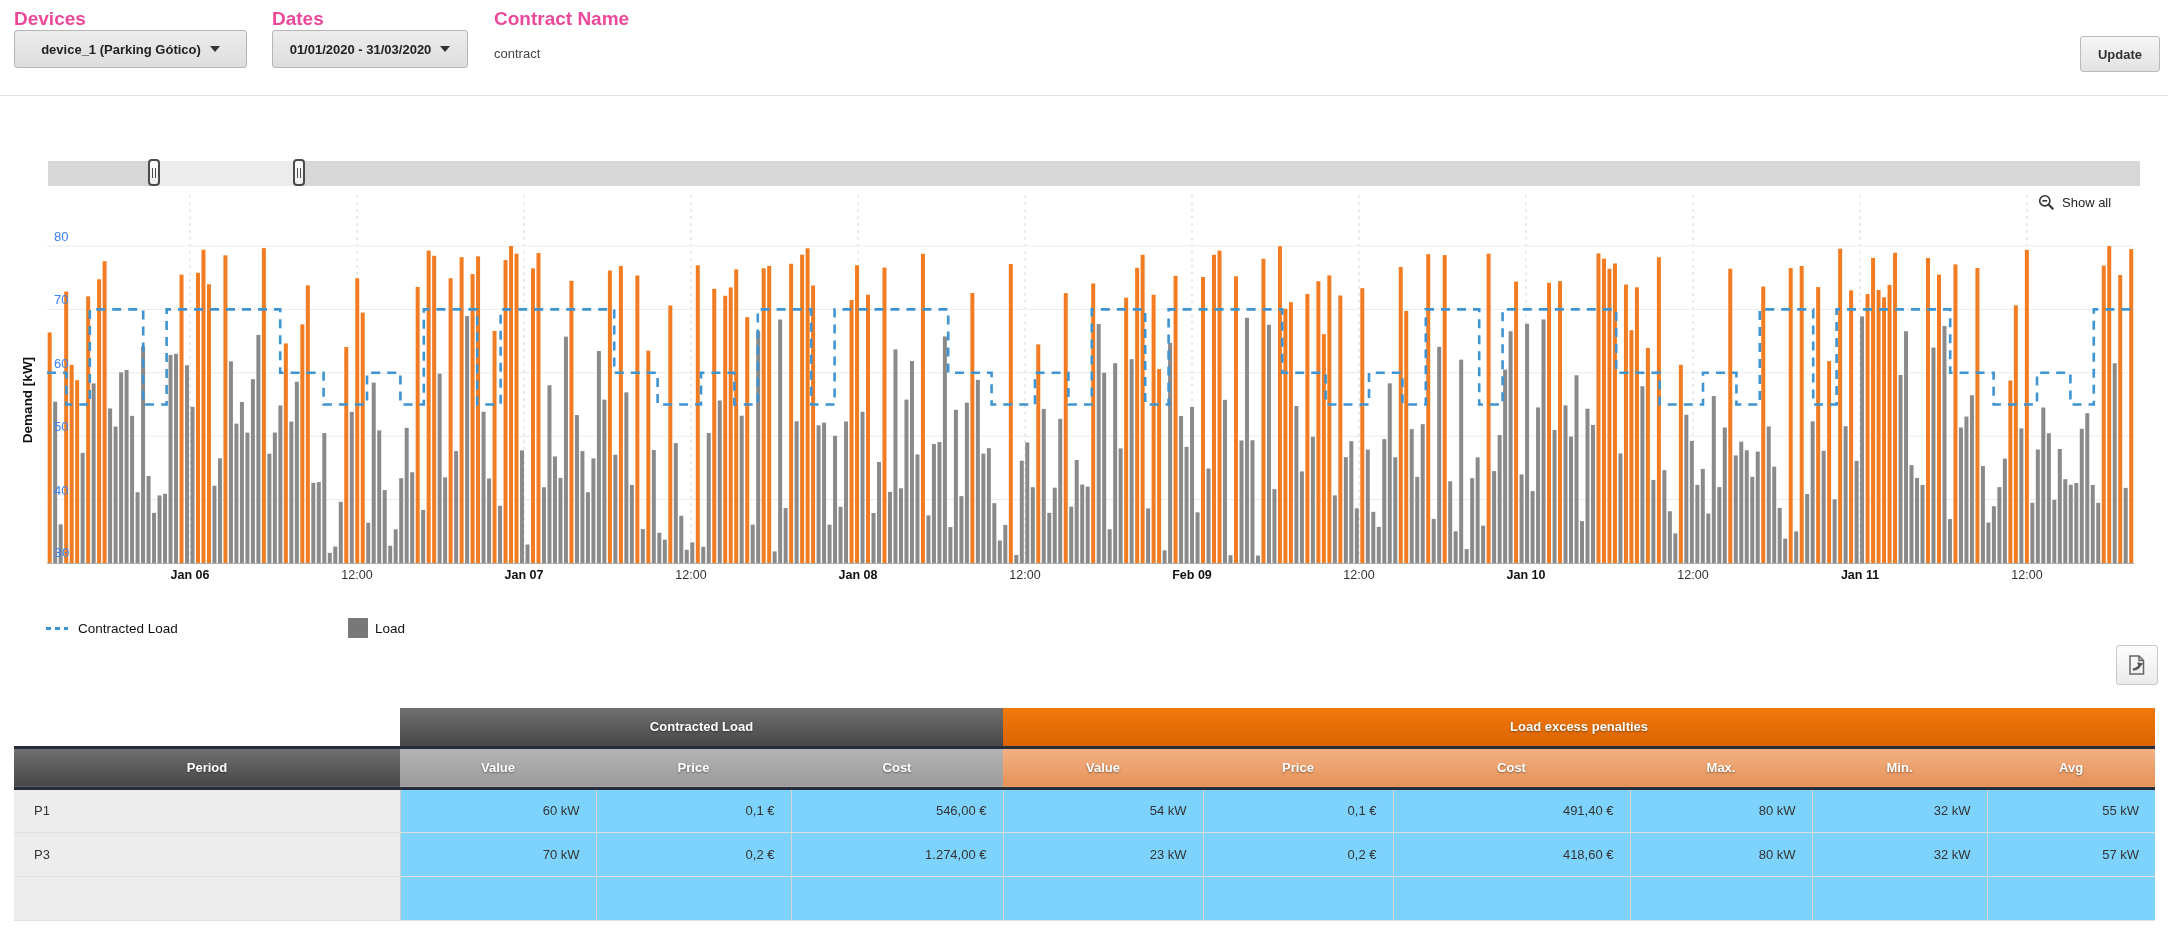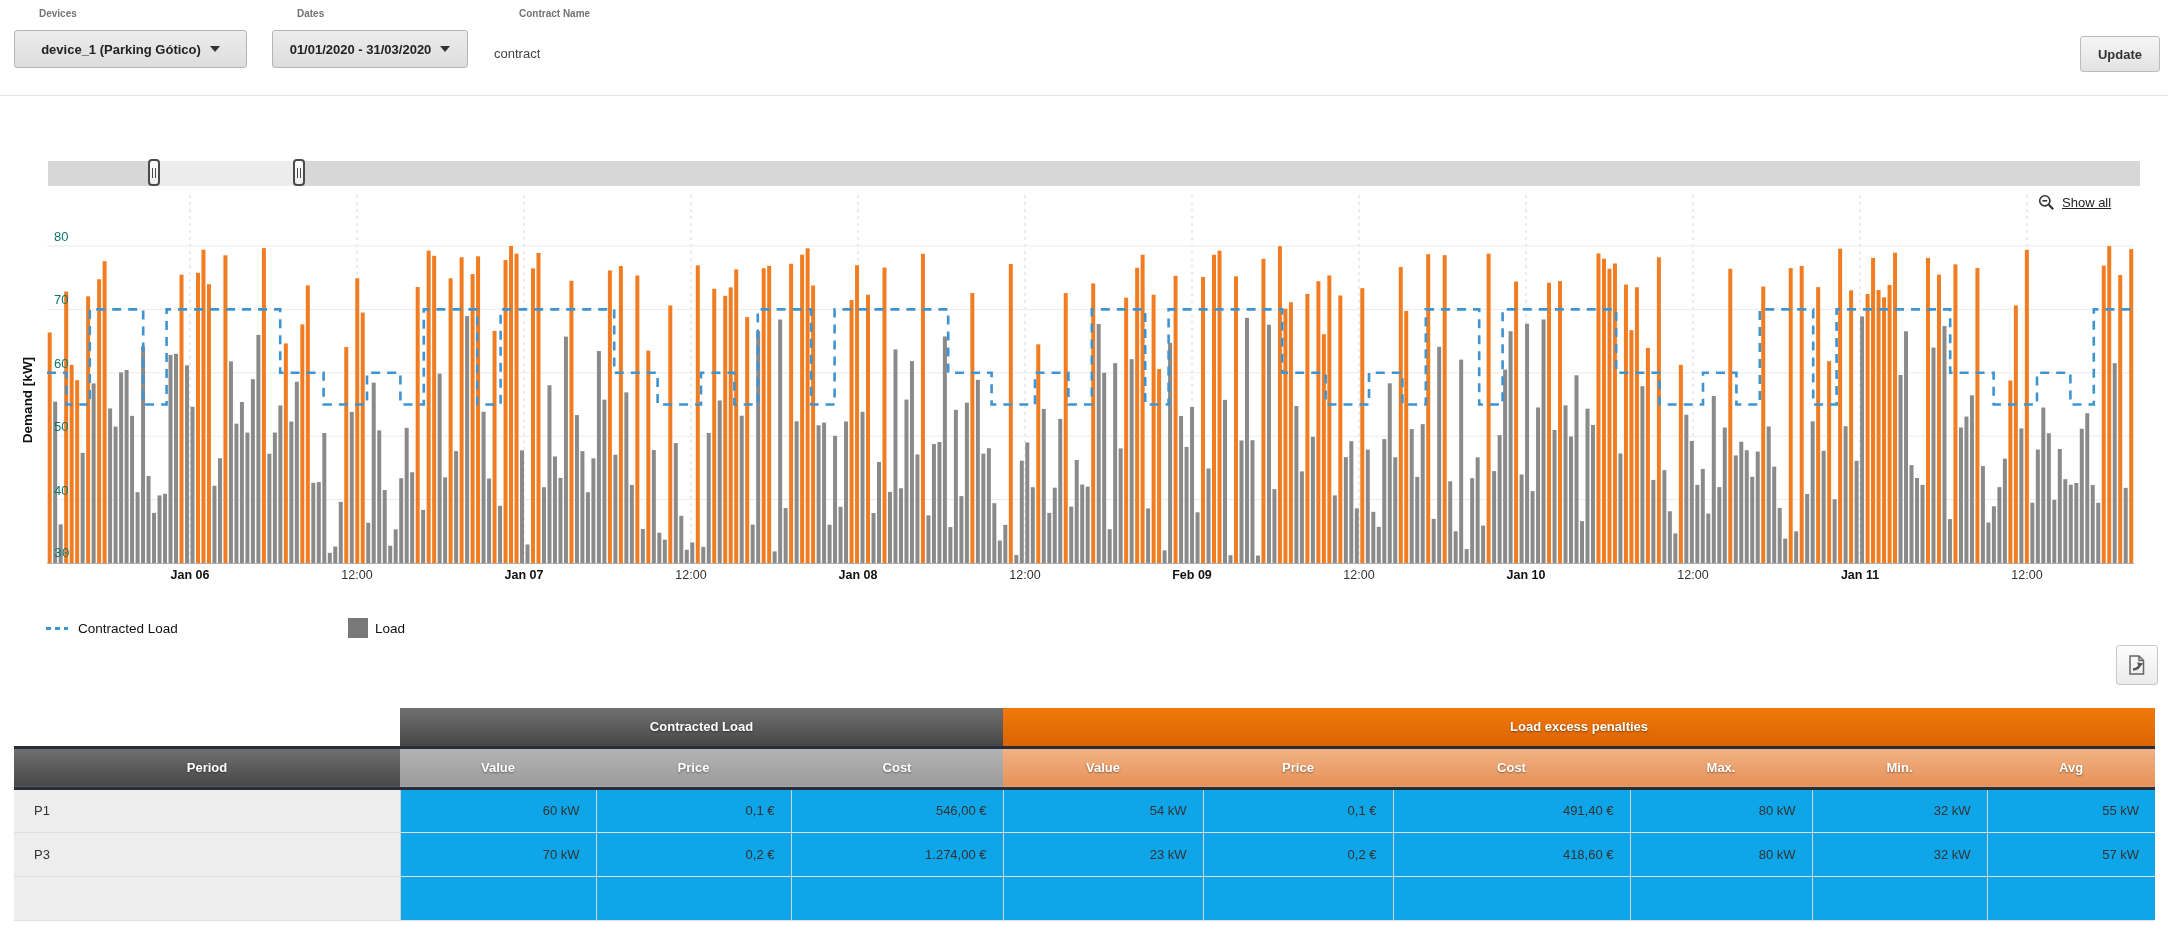--- a/index.html
+++ b/index.html
@@ -1,21 +1,21 @@
 <!DOCTYPE html>
 <html><head>
 <meta charset="utf-8">
 <style>
   html,body{margin:0;padding:0;}
   body{
     width:2168px;height:940px;overflow:hidden;position:relative;background:#fff;
     font-family:"Liberation Sans",sans-serif;color:#222;
   }
   
-  .ctl-label{position:absolute;top:8px;font-size:10px;font-weight:bold;color:#737373;margin-left:25px;}
+  .ctl-label{position:absolute;top:8px;font-size:19px;font-weight:bold;color:#ec4899;}
   .select-box{
     position:absolute;top:30px;height:38px;box-sizing:border-box;
     background:linear-gradient(#ececec,#dddddd);border:1px solid #b5b5b5;border-radius:3px;
     display:flex;align-items:center;justify-content:center;gap:9px;
     font-size:13px;font-weight:bold;color:#222;cursor:pointer;
   }
   .caret{width:0;height:0;border-left:5px solid transparent;border-right:5px solid transparent;border-top:6px solid #333;}
   #contract-value{position:absolute;left:494px;top:46px;font-size:13px;color:#444;}
   #update-button{
     position:absolute;left:2080px;top:36px;width:80px;height:36px;box-sizing:border-box;
@@ -30,28 +30,28 @@
   .nav-handle{
     position:absolute;top:-2px;width:12px;height:27px;box-sizing:border-box;
     background:linear-gradient(#ffffff,#ededed);border:2px solid #4a4a4a;border-radius:4px;
     display:flex;align-items:center;justify-content:center;gap:2px;cursor:ew-resize;
   }
   .nav-handle i{display:block;width:1px;height:10px;background:#4a4a4a;}
   #nav-handle-left{left:100px;} #nav-handle-right{left:245px;}
 
   
   #plot{position:absolute;left:47px;top:195px;z-index:1;}
-  .ytick{position:absolute;left:54px;z-index:2;font-size:13px;color:#0f766e;}
+  .ytick{position:absolute;left:54px;z-index:2;font-size:13px;color:#3b82f6;}
   .xtick{position:absolute;top:568px;width:80px;text-align:center;font-size:12.5px;color:#333;z-index:2;}
   .xtick.day{font-weight:bold;color:#111;}
   #y-axis-title{
     position:absolute;left:-50px;top:390px;width:160px;height:20px;text-align:center;
     font-size:13.5px;font-weight:bold;color:#111;transform:rotate(-90deg);z-index:2;
   }
-  #show-all{position:absolute;left:2038px;top:194px;display:flex;align-items:center;gap:7px;cursor:pointer;z-index:3;text-decoration:underline;}
+  #show-all{position:absolute;left:2038px;top:194px;display:flex;align-items:center;gap:7px;cursor:pointer;z-index:3;}
   #show-all span{font-size:13px;color:#222;}
 
   
   .legend-item{position:absolute;top:616px;height:24px;display:flex;align-items:center;}
   #legend-contracted{left:46px;}
   #legend-load{left:348px;}
   #legend-dash-sample{width:22px;height:3px;margin-right:10px;
     background:repeating-linear-gradient(90deg,#3e94d1 0 5px,transparent 5px 9px);}
   #legend-load-swatch{width:20px;height:20px;background:#787878;margin-right:7px;}
   .legend-item span{font-size:13.5px;color:#111;}
@@ -69,21 +69,21 @@
   th,td{box-sizing:border-box;font-size:13px;overflow:hidden;white-space:nowrap;}
   tr.band1{height:39px;}
   tr.band1 .blank-cell{background:#fff;border:none;}
   th{color:#fff;font-weight:bold;text-align:center;text-shadow:0 1px 2px rgba(0,0,0,.45);}
   .hdr-dark{background:linear-gradient(#707070,#474747);}
   .hdr-orange{background:linear-gradient(#f1780a,#dc6502);}
   tr.band2{height:41px;}
   tr.band2 th{border-top:3px solid #272d3b;border-bottom:3px solid #272d3b;}
   .hdr-gray{background:linear-gradient(#b3b3b3,#9b9b9b);}
   .hdr-lorange{background:linear-gradient(#f2b184,#e69257);}
-  tbody tr{height:44px;background:#0ea5e9;}
+  tbody tr{height:44px;background:#7dd3fc;}
   tbody td{border-right:1px solid #d5d5d5;border-bottom:1px solid #e0e0e0;color:#333;
     text-align:right;padding-right:16px;}
   tbody td:last-child{border-right:none;}
   tbody td.period-cell{background:#ededed;text-align:left;padding-left:20px;border-right:1px solid #cfcfcf;}
 </style>
 </head>
 <body>
 
 <div class="ctl-label" style="left:14px">Devices</div>
 <div class="select-box" style="left:14px;width:233px">

